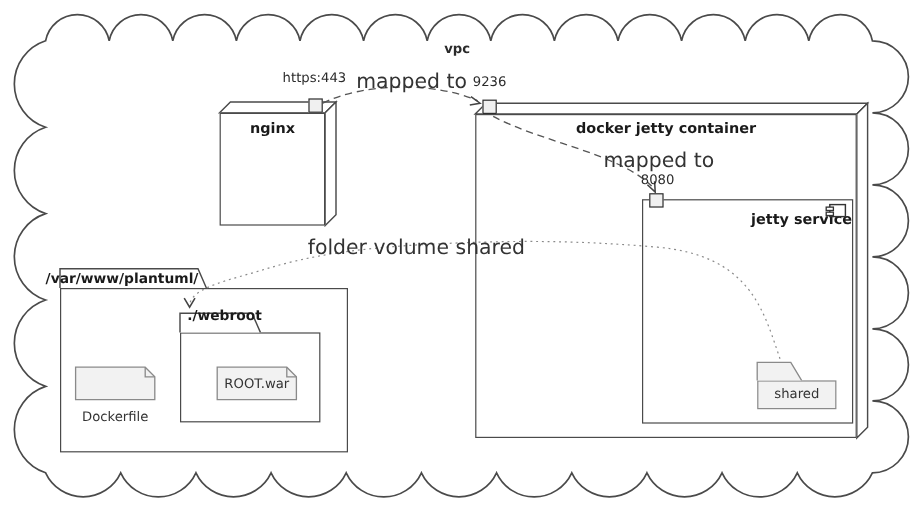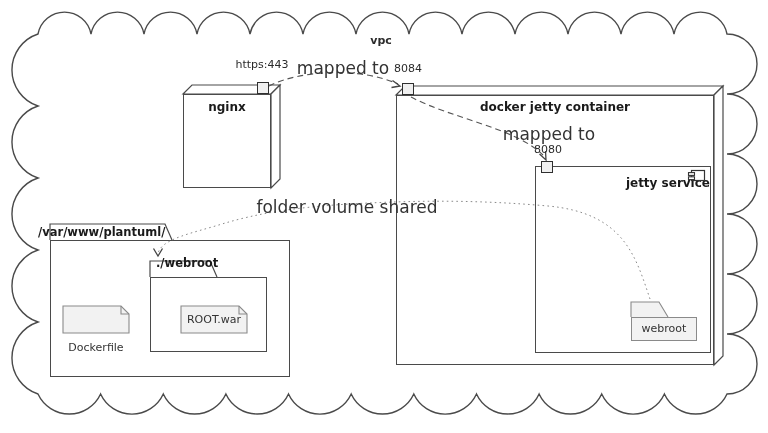--- a/index.html
+++ b/index.html
@@ -78,28 +78,28 @@
     <path d="M153.5,248.5 L158,256 L162.5,248.5" fill="none" stroke="#444" stroke-width="1.3"></path>
   </svg>
 
   <div class="port" style="left:257px;top:82px;"></div>
   <div class="port" style="left:402px;top:83px;"></div>
   <div class="port" style="left:541px;top:161px;"></div>
 
   <div class="lbl title" style="left:381px;top:34px;">vpc</div>
 
   <div class="lbl" style="left:262px;top:58px;">https:443</div>
-  <div class="lbl" style="left:408px;top:62px;">8084</div>
+  <div class="lbl" style="left:408px;top:62px;">9236</div>
   <div class="lbl" style="left:548px;top:143px;">8080</div>
 
   <div class="small-lbl" style="left:343px;top:58px;">mapped to</div>
   <div class="small-lbl" style="left:549px;top:124px;">mapped to</div>
   <div class="small-lbl" style="left:347px;top:197px;text-align:center;">folder volume shared</div>
 
   <div class="lbl-left" style="left:38px;top:225px;">/var/www/plantuml/</div>
   <div class="lbl-left" style="left:156px;top:256px;">./webroot</div>
 
   <div class="lbl" style="left:96px;top:313px;color:#333;margin-top:28px;">Dockerfile</div>
   <div class="lbl" style="left:214px;top:313px;color:#333;">ROOT.war</div>
 
-  <div class="lbl" style="left:664px;top:322px;color:#333;">webroot</div>
+  <div class="lbl" style="left:664px;top:322px;color:#333;">shared</div>
 
 </div>
 
 </body></html>

